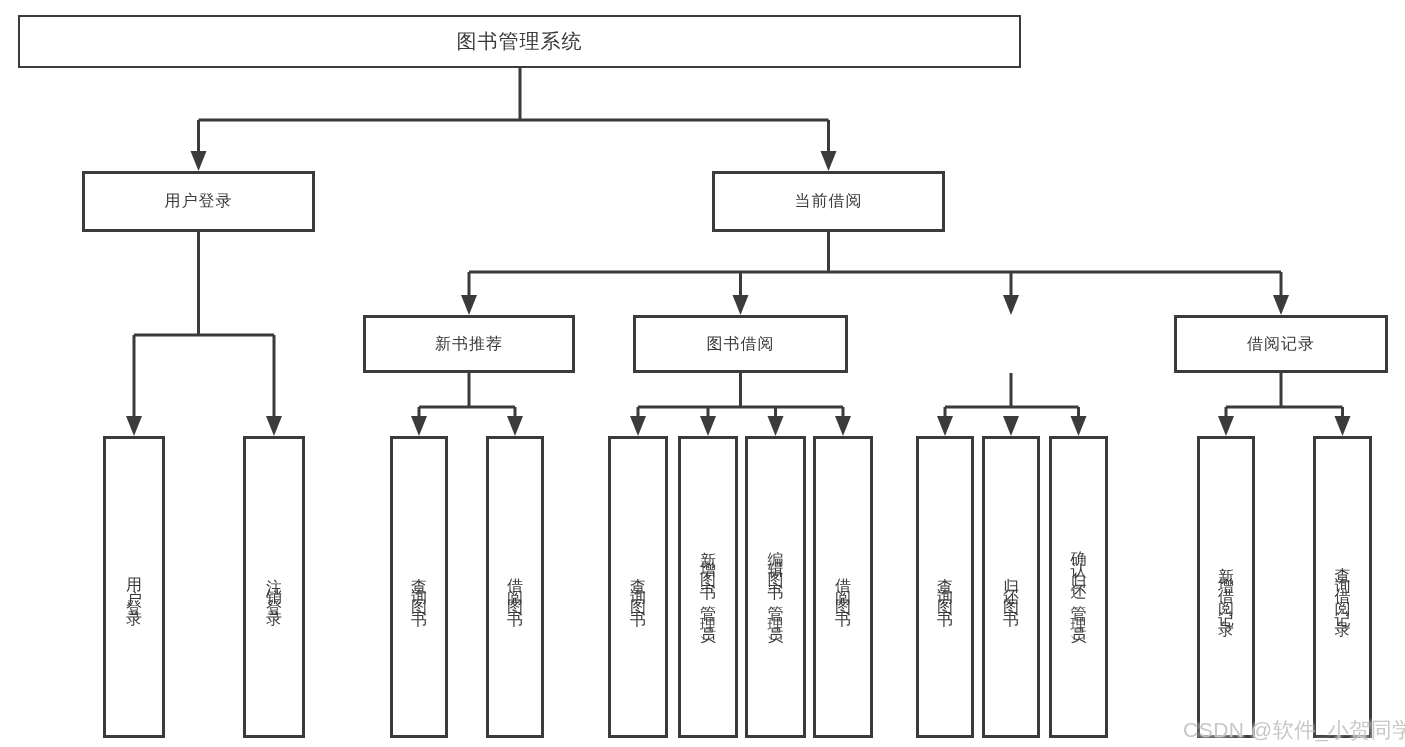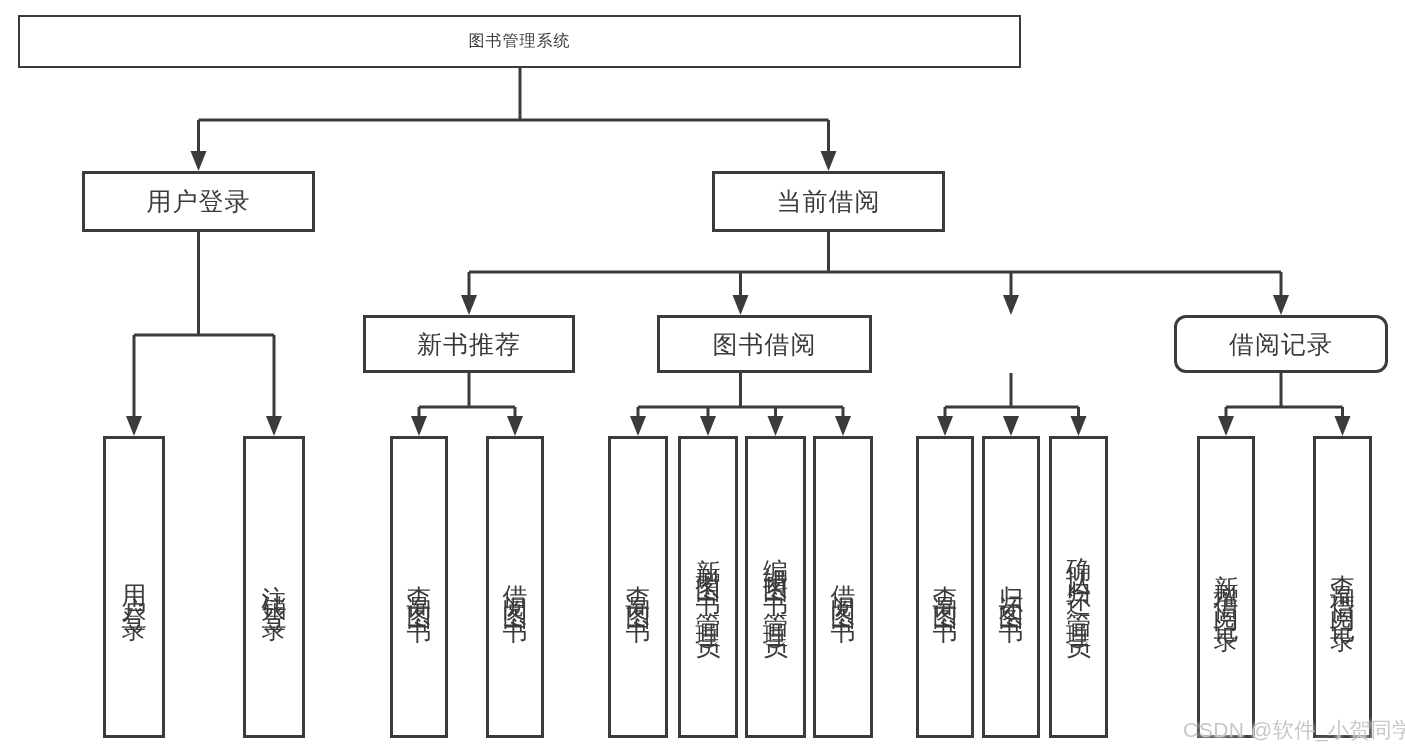--- a/index.html
+++ b/index.html
@@ -8,38 +8,38 @@
     font-family:"Liberation Sans", sans-serif; overflow:hidden;
   }
   svg.connectors { position:absolute; left:0; top:0; width:1405px; height:747px; }
   svg.connectors path { stroke:#3b3b3b; stroke-width:3; fill:none; }
   svg.connectors polygon { fill:#3b3b3b; stroke:none; }
 
   .node {
     position:absolute; box-sizing:border-box; background:#ffffff;
     border:3px solid #3b3b3b; color:#3a3a3a;
     display:flex; align-items:center; justify-content:center;
-    font-size:25px; letter-spacing:1px; z-index:2;
+    font-size:16px; letter-spacing:1px; z-index:2;
   }
-  .node.root { border-width:2px; font-size:16px; }
+  .node.root { border-width:2px; font-size:20px; }
 
   .v-node span {
     writing-mode:vertical-rl; text-orientation:mixed;
     letter-spacing:11px; line-height:1; white-space:nowrap;
   }
 
   
   .root       { left:18px;   top:15px;  width:1003px; height:53px; }
   .l2-a       { left:82px;   top:171px; width:233px;  height:61px; }
   .l2-b       { left:712px;  top:171px; width:233px;  height:61px; }
 
   .l3-a       { left:363px;  top:315px; width:212px;  height:58px; }
-  .l3-b       { left:633px;  top:315px; width:215px;  height:58px;margin-left:24px; }
+  .l3-b       { left:633px;  top:315px; width:215px;  height:58px; }
   .l3-c       { left:904px;  top:315px; width:214px;  height:58px; }
-  .l3-d       { left:1174px; top:315px; width:214px;  height:58px;border-radius:12px; }
+  .l3-d       { left:1174px; top:315px; width:214px;  height:58px; }
 
   .leaf       { top:436px; height:302px; }
   .lf-login   { left:103px;  width:62px; }
   .lf-logout  { left:243px;  width:62px; }
   .lf-nbq     { left:390px;  width:58px; }
   .lf-nbb     { left:486px;  width:58px; }
   .lf-bbq     { left:608px;  width:60px; }
   .lf-bba     { left:678px;  width:60px; }
   .lf-bbe     { left:745px;  width:61px; }
   .lf-bbb     { left:813px;  width:60px; }

